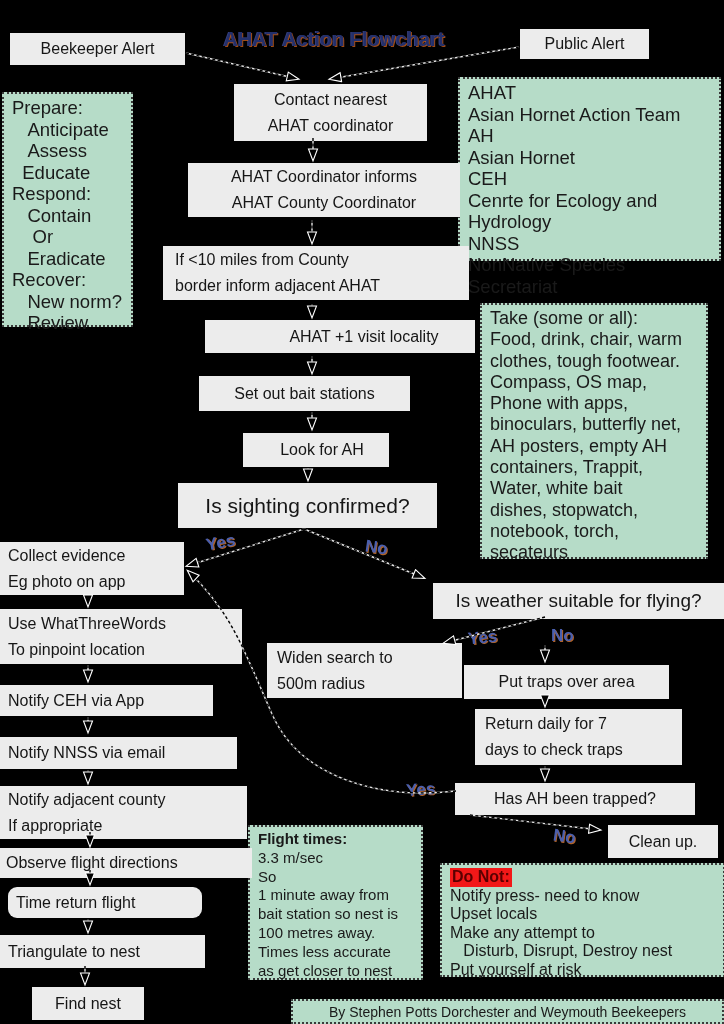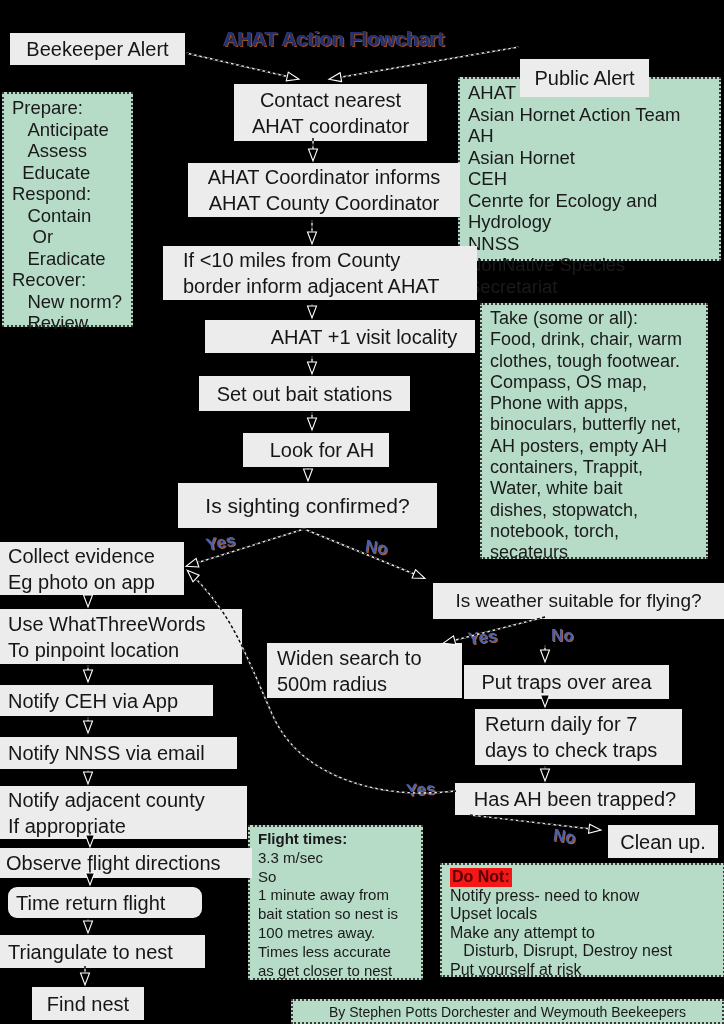--- a/index.html
+++ b/index.html
@@ -3,35 +3,35 @@
 <meta charset="utf-8">
 <style>
   html,body{margin:0;padding:0;background:#000;}
   #stage{position:relative;width:724px;height:1024px;background:var(--background,#000);
          font-family:"Liberation Sans",sans-serif;overflow:hidden;}
   #title{position:absolute;left:0;right:0;top:4px;text-align:center;padding-right:56px;
          font-size:20px;font-weight:600;color:var(--title-text,#24306b);
          text-shadow:1px 1px 0 rgba(190,90,25,.85), -1px 0 0 rgba(60,70,140,.9);margin-top:24px;}
   
   .pbox{position:absolute;background:var(--process-box,#ececec);color:#161616;
-        display:flex;align-items:center;font-size:20px;line-height:26px;z-index:3;}
+        display:flex;align-items:center;font-size:16px;line-height:26px;z-index:3;}
   .pbox span{white-space:pre-line;}
   .pbox.c{justify-content:center;text-align:center;}
   .pbox.l{padding-left:8px;text-align:left;}
   
   .gbox{position:absolute;background:var(--info-box,#b6dcc8);border:2px dotted #3a3a3a;
         color:#1a1a1a;font-size:18.5px;line-height:21.5px;padding:3px 8px;
         white-space:pre-wrap;box-sizing:border-box;z-index:2;}
   .gbox .bold{font-weight:bold;}
   
   #beekeeper{left:10px;top:33px;width:175px;height:32px;}
-  #public{left:520px;top:29px;width:129px;height:38px;margin-top:30px;}
+  #public{left:520px;top:29px;width:129px;height:30px;}
   #contact{left:234px;top:84px;width:193px;height:57px;}
   #informs{left:188px;top:163px;width:272px;height:54px;}
-  #tenmiles{left:163px;top:246px;width:294px;height:54px;padding-left:20px;}
+  #tenmiles{left:163px;top:246px;width:294px;height:54px;padding-left:12px;}
   #visit{left:205px;top:320px;width:222px;height:33px;padding-left:48px;}
   #bait{left:199px;top:376px;width:211px;height:35px;}
   #look{left:243px;top:433px;width:134px;height:34px;padding-left:12px;}
   #sighting{left:178px;top:483px;width:259px;height:45px;font-size:21px;}
   #collect{left:0;top:542px;width:176px;height:53px;}
   #wtw{left:0;top:609px;width:234px;height:55px;}
   #ceh{left:0;top:685px;width:205px;height:31px;}
   #nnss{left:0;top:737px;width:229px;height:32px;}
   #adjacent{left:0;top:786px;width:239px;height:53px;}
   #observe{left:0;top:848px;width:246px;height:30px;padding-left:6px;}

